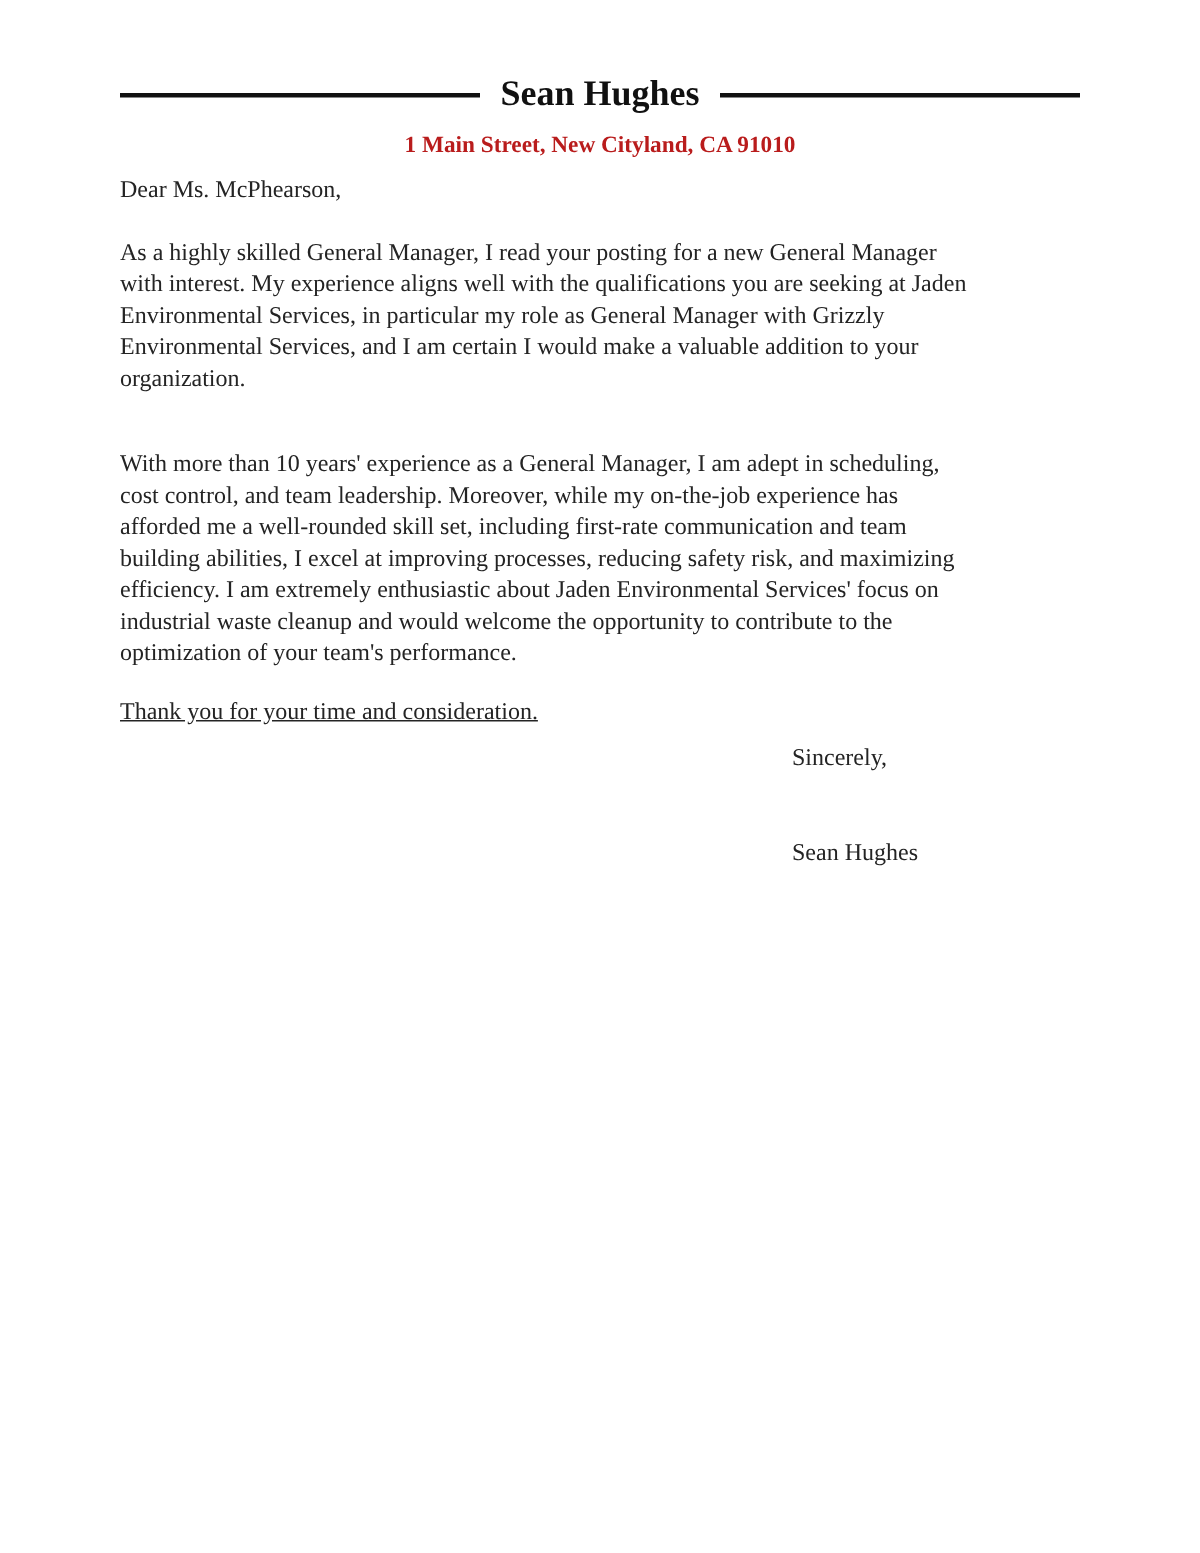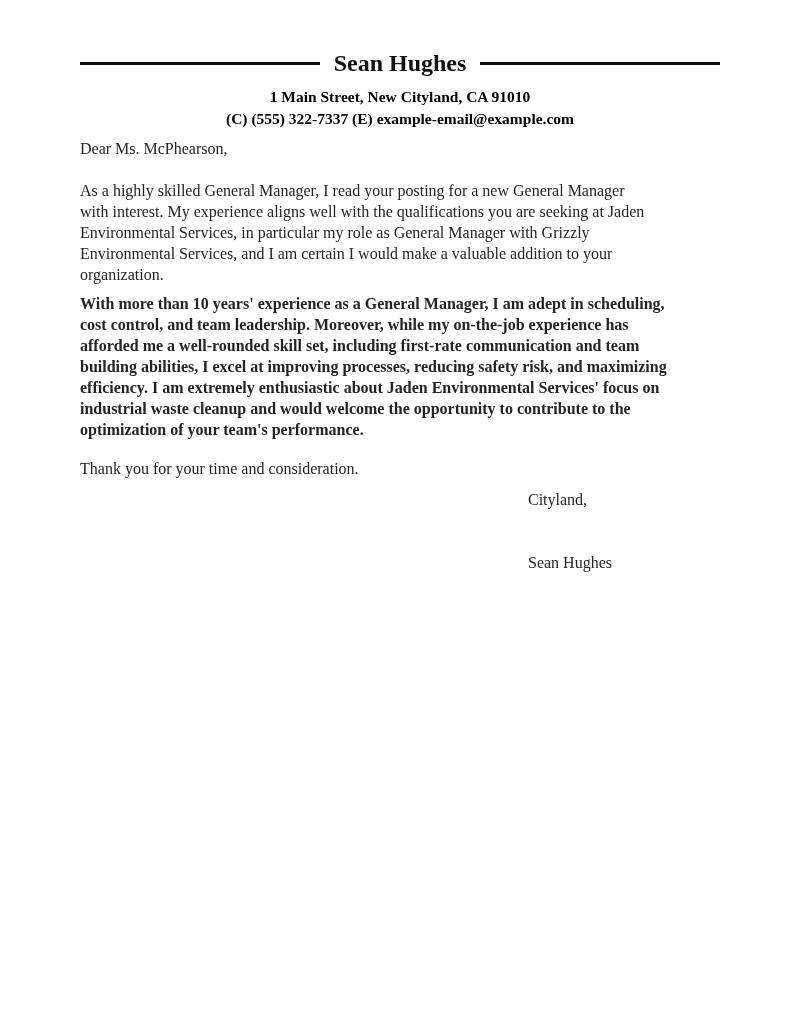--- a/index.html
+++ b/index.html
@@ -37,76 +37,75 @@
     font-size: 24px;
     font-weight: bold;
     color: #111111;
     white-space: nowrap;
     line-height: 1.15;
   }
   .address, .contact {
     text-align: center;
     font-weight: bold;
     font-size: 15.5px;
-    color: #000000;
+    color: #b91c1c;
     line-height: 1.3;
   }
   .address { margin-top: 9px; }
   .contact { margin-top: 2px; }
 
   .body-text {
     font-size: 16px;
     line-height: 21px;
   }
   p { margin: 0; }
   .salutation { margin-top: 9px; }
   .para {
     white-space: pre-line;
     margin-top: 21px;
   }
-  .para + .para { margin-top: 8px; font-weight: bold; }
-  .thanks { margin-top: 18px; }
+  .para + .para { margin-top: 36px; }
+  .thanks { margin-top: 18px; text-decoration: underline; }
   .signature {
     margin-top: 10px;
     padding-left: 448px;
   }
   .sig-name { margin-top: 42px; }
 </style>
 </head>
 <body>
 
 <div class="page">
   <div class="content">
 
     <div class="header">
       <div class="title-row">
         <span class="rule"></span>
         <h1 class="name">Sean Hughes</h1>
         <span class="rule"></span>
       </div>
       <div class="address">1 Main Street, New Cityland, CA 91010</div>
-      <div class="contact">(C) (555) 322-7337 (E) example-email@example.com</div>
     </div>
 
     <div class="body-text">
       <p class="salutation">Dear Ms. McPhearson,</p>
       <p class="para">As a highly skilled General Manager, I read your posting for a new General Manager
 with interest. My experience aligns well with the qualifications you are seeking at Jaden
 Environmental Services, in particular my role as General Manager with Grizzly
 Environmental Services, and I am certain I would make a valuable addition to your
 organization.</p>
       <p class="para">With more than 10 years' experience as a General Manager, I am adept in scheduling,
 cost control, and team leadership. Moreover, while my on-the-job experience has
 afforded me a well-rounded skill set, including first-rate communication and team
 building abilities, I excel at improving processes, reducing safety risk, and maximizing
 efficiency. I am extremely enthusiastic about Jaden Environmental Services' focus on
 industrial waste cleanup and would welcome the opportunity to contribute to the
 optimization of your team's performance.</p>
       <p class="thanks">Thank you for your time and consideration.</p>
 
       <div class="signature">
-        <p class="closing">Cityland,</p>
+        <p class="closing">Sincerely,</p>
         <p class="sig-name">Sean Hughes</p>
       </div>
     </div>
 
   </div>
 </div>
 
 </body></html>

